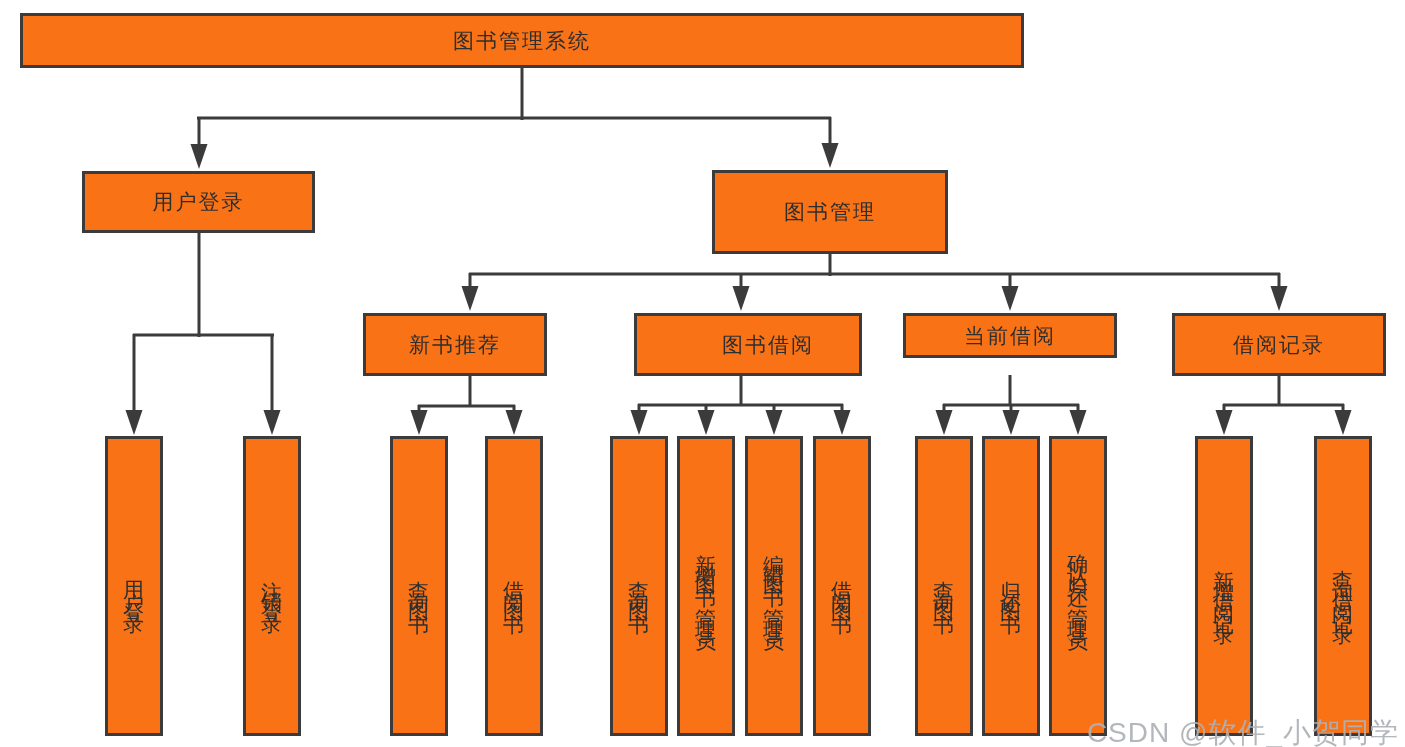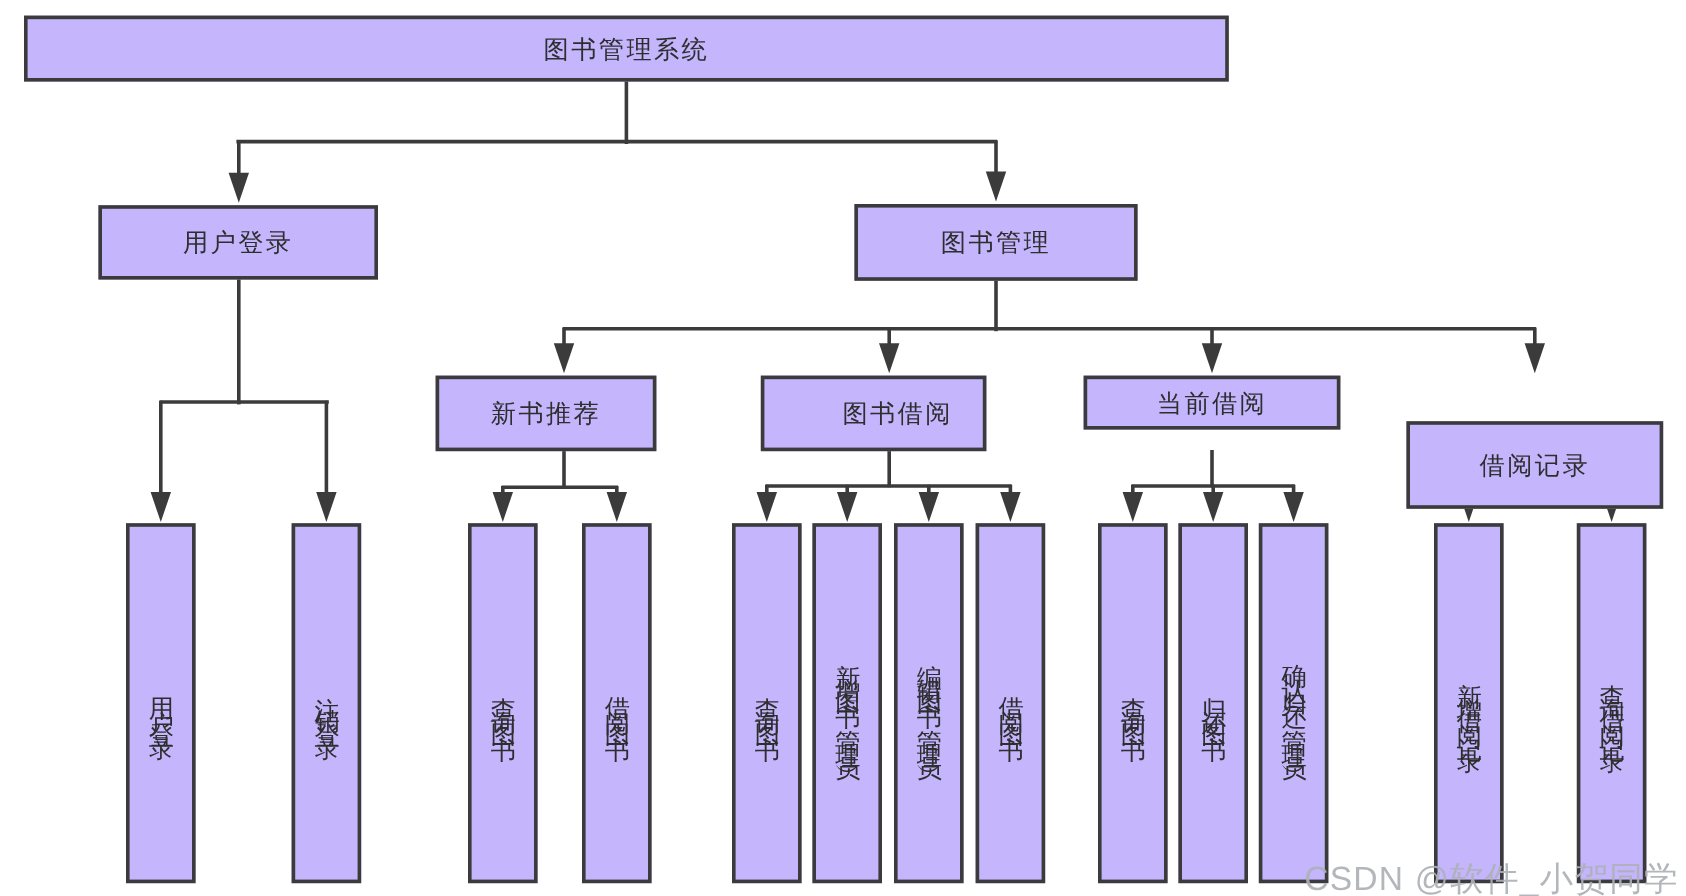--- a/index.html
+++ b/index.html
@@ -17,21 +17,21 @@
   #connectors {
     position: absolute;
     left: 0; top: 0;
     width: 1405px; height: 747px;
     pointer-events: none;
   }
 
   .box {
     position: absolute;
     box-sizing: border-box;
-    background: #c4b5fd;
+    background: #f97316;
     border: 3px solid #3b3b3b;
     display: flex;
     align-items: center;
     justify-content: center;
     font-size: 21px;
     color: #2e2e2e;
     letter-spacing: 2px;
     white-space: nowrap;
     text-align: right;
   }
@@ -118,34 +118,34 @@
       <polygon points="1334.5,410 1351.5,410 1343,435" fill="#3b3b3b"></polygon>
     </svg>
 
   <div class="box" style="left:20px; top:13px; width:1004px; height:55px;">
     <span>图书管理系统</span>
   </div>
 
   <div class="box" style="left:82px; top:171px; width:233px; height:62px;">
     <span>用户登录</span>
   </div>
-  <div class="box" style="left:712px; top:170px; width:236px; height:64px;">
+  <div class="box" style="left:712px; top:170px; width:236px; height:84px;">
     <span>图书管理</span>
   </div>
 
   <div class="box" style="left:363px; top:313px; width:184px; height:63px;">
     <span>新书推荐</span>
   </div>
-  <div class="box" style="left:634px; top:313px; width:188px; height:63px;padding-left:40px;">
+  <div class="box" style="left:634px; top:313px; width:228px; height:63px;padding-left:40px;">
     <span>图书借阅</span>
   </div>
   <div class="box" style="left:903px; top:313px; width:214px; height:45px;">
     <span>当前借阅</span>
   </div>
-  <div class="box" style="left:1172px; top:313px; width:214px; height:73px;margin-top:38px;">
+  <div class="box" style="left:1172px; top:313px; width:214px; height:63px;">
     <span>借阅记录</span>
   </div>
 
   <div class="box vbox" style="left:105px; top:436px; width:58px; height:300px;">
     <span class="vtext">用户登录</span>
   </div>
   <div class="box vbox" style="left:243px; top:436px; width:58px; height:300px;">
     <span class="vtext">注销登录</span>
   </div>
 

